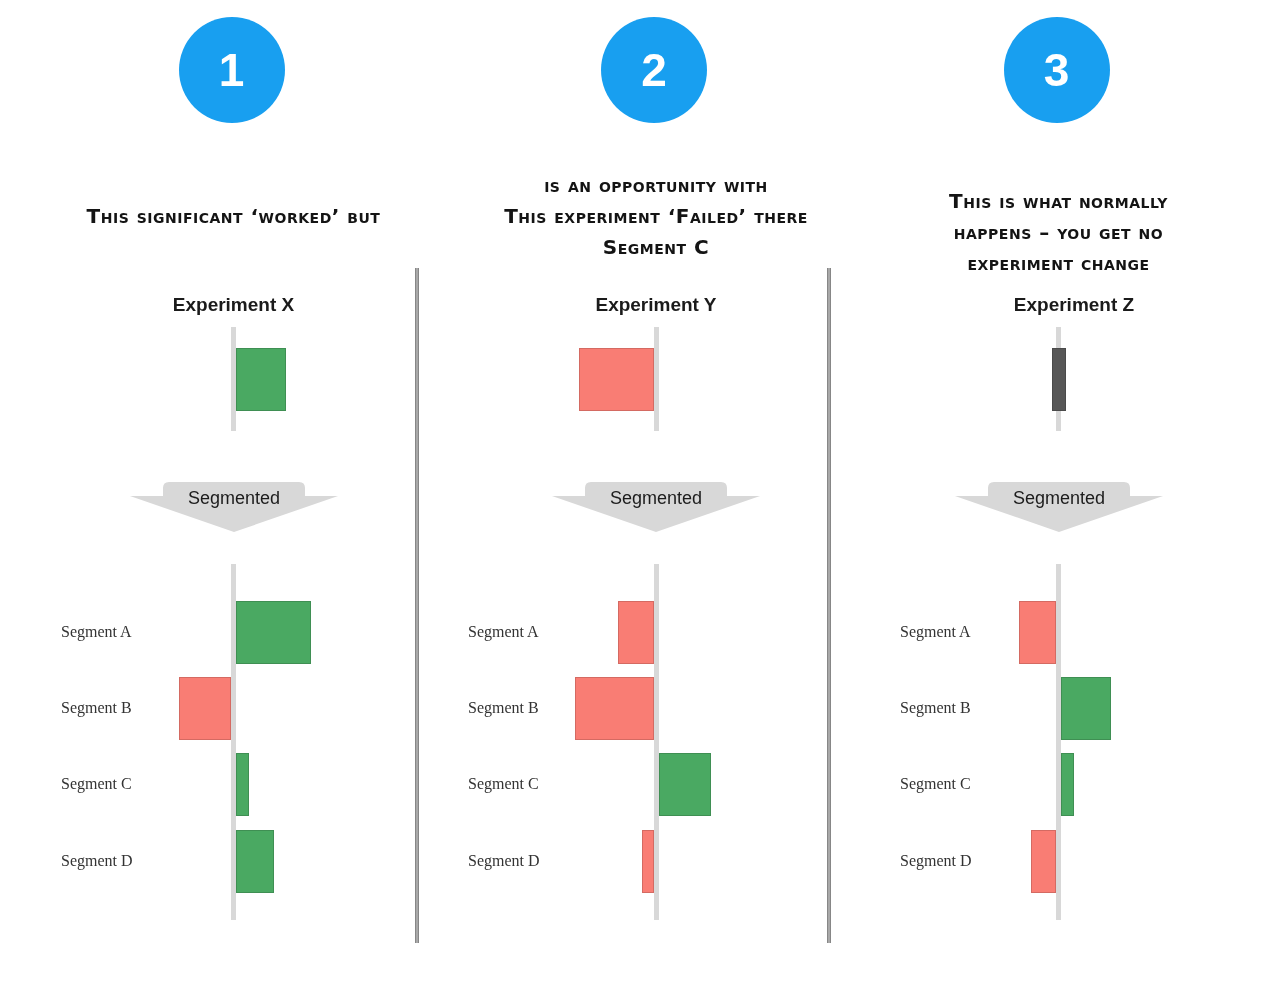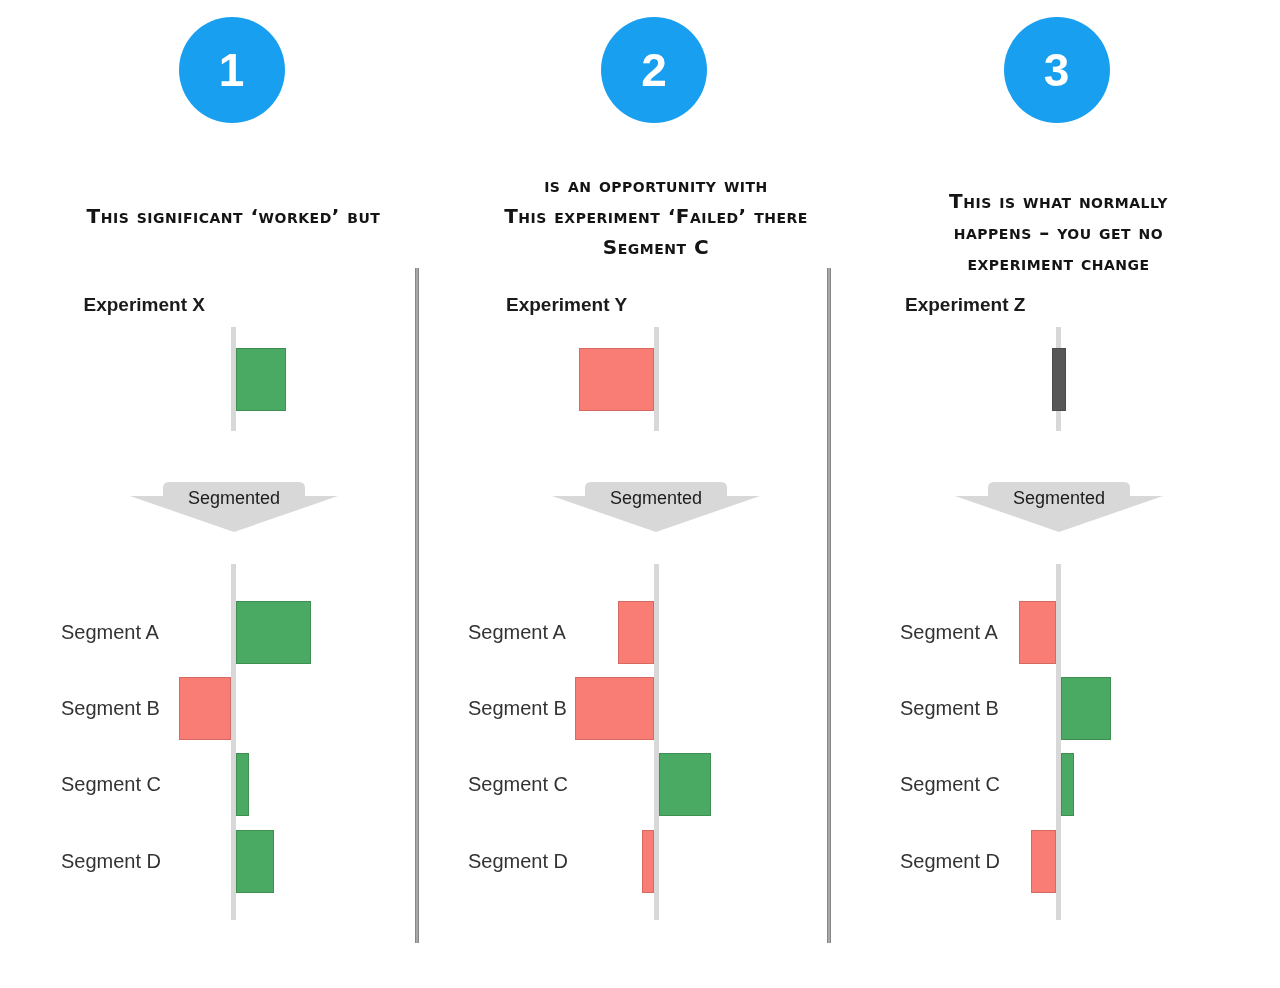--- a/index.html
+++ b/index.html
@@ -11,28 +11,28 @@
   .badge{position:absolute;border-radius:50%;background:var(--badge);
          display:flex;align-items:center;justify-content:center;}
   .badge-num{color:#ffffff;font-weight:700;font-size:46px;line-height:1;
              font-family:"Liberation Sans",sans-serif;}
   .caption{position:absolute;height:100px;display:flex;flex-direction:column;
            align-items:center;justify-content:center;}
   .caption-line{font-family:"DejaVu Sans",sans-serif;font-weight:700;font-size:20px;
                 font-variant:small-caps;letter-spacing:.5px;line-height:31px;
                 color:#141414;white-space:nowrap;text-align:center;}
   .chart-title{position:absolute;margin:0;font-size:19px;font-weight:700;color:#1b1b1b;
-               line-height:22px;font-family:"Liberation Sans",sans-serif;}
+               text-align:center;line-height:22px;font-family:"Liberation Sans",sans-serif;}
   .axis{position:absolute;width:5px;background:var(--axis);}
   .bar{position:absolute;box-sizing:border-box;border:1px solid rgba(0,0,0,.15);}
   .arrow{position:absolute;display:block;}
   .arrow-shape{fill:var(--arrow_fill);}
   .arrow-text{font-family:"Liberation Sans",sans-serif;font-size:18px;fill:#1c1c1c;}
-  .seg-label{position:absolute;font-size:20px;line-height:22px;color:#333333;
-             font-family:Liberation Sans, sans-serif;}
+  .seg-label{position:absolute;font-size:16px;line-height:22px;color:#333333;
+             font-family:Liberation Serif, serif;}
 </style>
 </head>
 <body>
 
 <div id="canvas">
   <div class="divider" style="left:415px;"></div>
   <div class="divider" style="left:827px;"></div>
 
   <section class="column" style="left: 0px; width: 415px;">
     <div class="badge" style="left: 178.5px; top: 17px; width: 106px; height: 106px;">
@@ -98,21 +98,21 @@
 
   <section class="column" style="left: 831px; width: 449px;">
     <div class="badge" style="left: 172.5px; top: 17px; width: 106px; height: 106px;">
       <span class="badge-num">3</span>
     </div>
     <div class="caption" style="left: 32.5px; top: 166px; width: 390px; margin-top: 16px;">
         <div class="caption-line">This is what normally</div>
         <div class="caption-line">happens – you get no</div>
         <div class="caption-line">experiment change</div>
       </div>
-    <h2 class="chart-title" style="left: 74px; top: 294px; width: 300px;">Experiment Z</h2>
+    <h2 class="chart-title" style="left: 93px; top: 294px; width: 300px;">Experiment Z</h2>
     <div class="axis top-axis" style="left: 225px; top: 327px; height: 104px;"></div>
     <div class="bar overall-bar" style="top: 348px; height: 63px; width: 14px; left: 220.5px; background: var(--neutral);"></div>
     <svg class="arrow" width="208" height="50" viewBox="0 0 208 50" style="left: 123.5px; top: 482px;">
       <path class="arrow-shape" d="M39 0 H169 Q175 0 175 6 V14 H208 L104 50 L0 14 H33 V6 Q33 0 39 0 Z"></path>
       <text class="arrow-text" x="104" y="16" text-anchor="middle" dominant-baseline="central">Segmented</text>
     </svg>
     <div class="axis seg-axis" style="left: 225px; top: 564px; height: 356px;"></div>
     <div class="seg-rows">
   <span class="seg-label" style="left: 69px; top: 621px;">Segment A</span>
   <div class="bar seg-bar" style="top: 601px; height: 63px; width: 37px; left: 188px; background: var(--negative);"></div>

